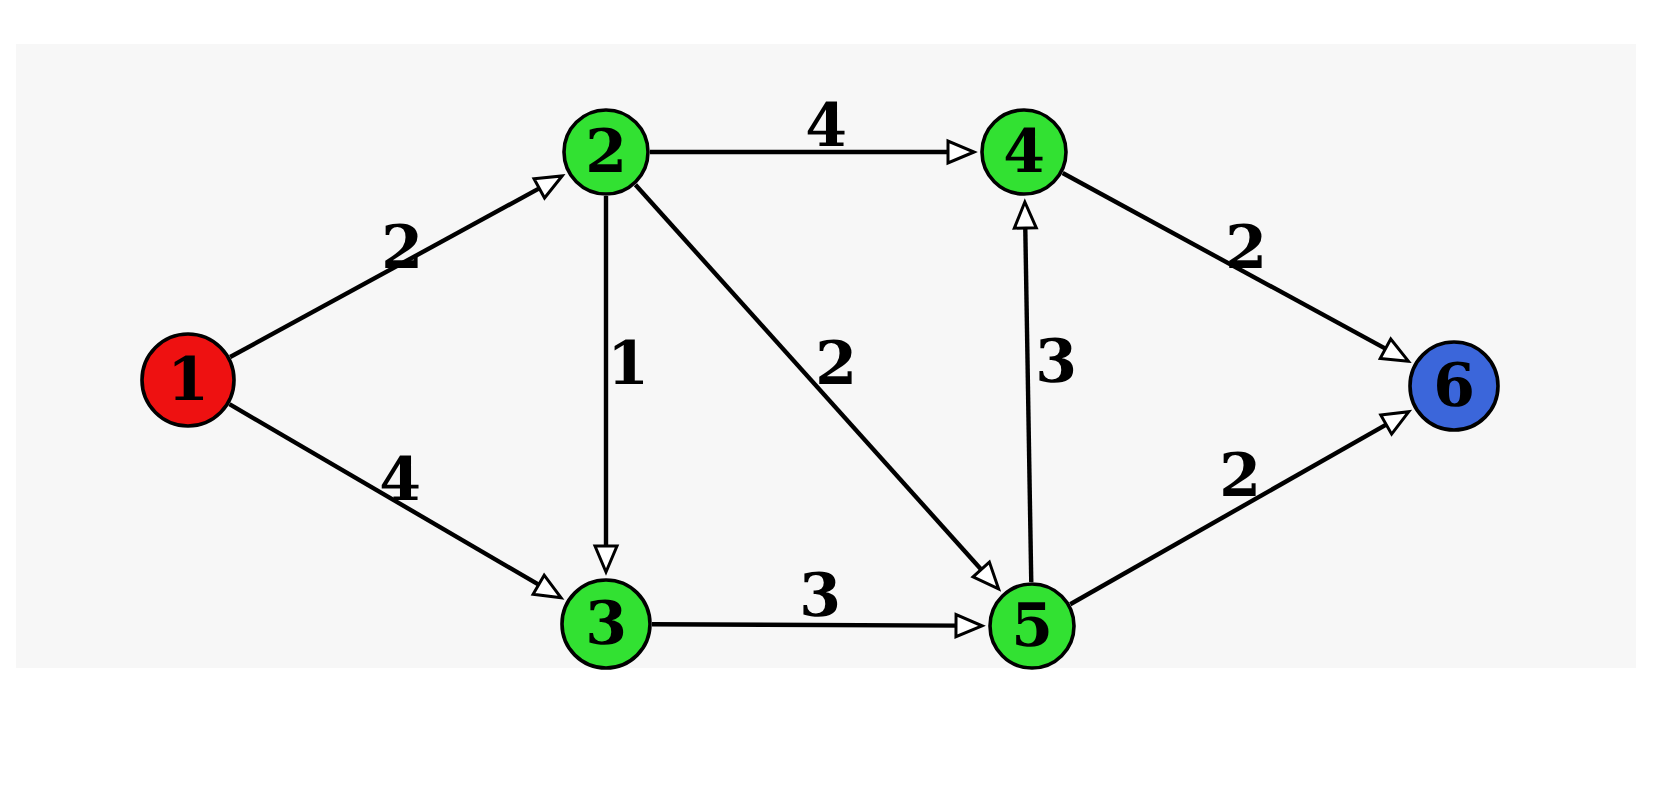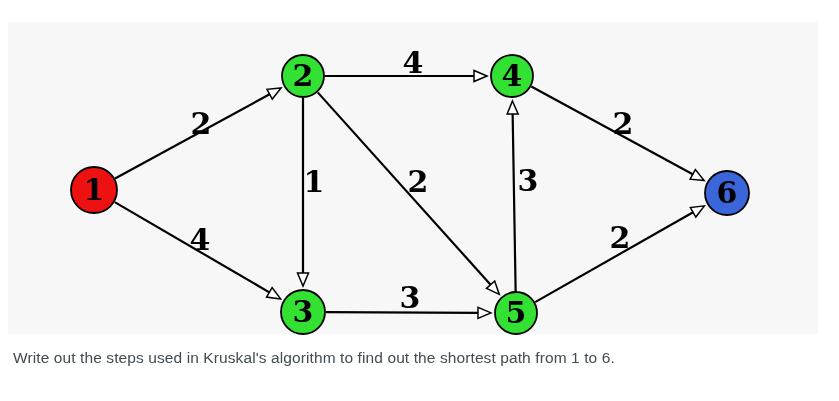--- a/index.html
+++ b/index.html
@@ -89,14 +89,13 @@
       <text x="303" y="86" class="graph-label">2</text>
       <circle cx="303" cy="312" r="22" fill="#32e132" class="node-circle"></circle>
       <text x="303" y="322" class="graph-label">3</text>
       <circle cx="512" cy="76" r="21" fill="#32e132" class="node-circle"></circle>
       <text x="512" y="86" class="graph-label">4</text>
       <circle cx="516" cy="313" r="21" fill="#32e132" class="node-circle"></circle>
       <text x="516" y="323" class="graph-label">5</text>
       <circle cx="727" cy="193" r="22" fill="#3b66da" class="node-circle"></circle>
       <text x="727" y="203" class="graph-label">6</text>
     </svg>
-  <div class="question-text">Write out the steps used in Kruskal's algorithm to find out the shortest path from 1 to 6.</div>
 </div>
 
 </body></html>

